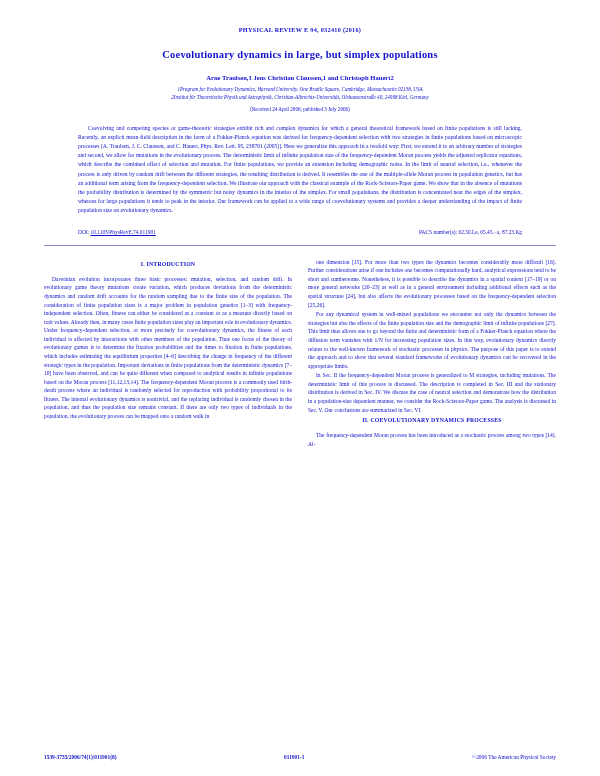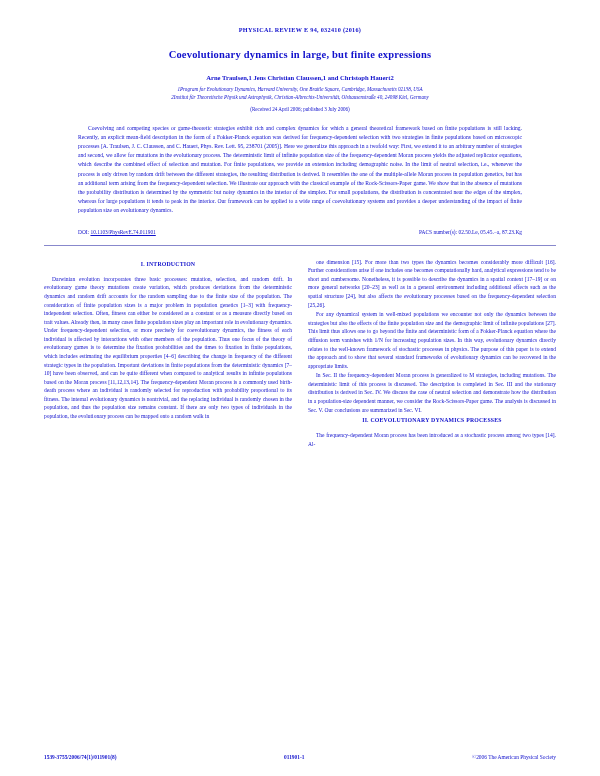--- a/index.html
+++ b/index.html
@@ -125,21 +125,21 @@
   .footer .mid { font-weight: bold; }
   .footer .right { font-weight: normal; }
 </style>
 </head>
 <body>
 
 <div class="page">
 
   <div class="running-head">PHYSICAL REVIEW E 94, 032410 (2016)</div>
 
-  <div class="title">Coevolutionary dynamics in large, but finite expressions</div>
+  <div class="title">Coevolutionary dynamics in large, but simplex populations</div>
 
   <div class="authors">Arne Traulsen,1 Jens Christian Claussen,1 and Christoph Hauert2</div>
 
   <div class="affil">1Program for Evolutionary Dynamics, Harvard University, One Brattle Square, Cambridge, Massachusetts 02138, USA</div>
   <div class="affil">2Institut für Theoretische Physik und Astrophysik, Christian-Albrechts-Universität, Olshausenstraße 40, 24098 Kiel, Germany</div>
 
   <div class="dates">(Received 24 April 2006; published 3 July 2006)</div>
 
   <div class="abstract">Coevolving and competing species or game-theoretic strategies exhibit rich and complex dynamics for which a general theoretical framework based on finite populations is still lacking. Recently, an explicit mean-field description in the form of a Fokker-Planck equation was derived for frequency-dependent selection with two strategies in finite populations based on microscopic processes [A. Traulsen, J. C. Claussen, and C. Hauert, Phys. Rev. Lett. 95, 238701 (2005)]. Here we generalize this approach in a twofold way: First, we extend it to an arbitrary number of strategies and second, we allow for mutations in the evolutionary process. The deterministic limit of infinite population size of the frequency-dependent Moran process yields the adjusted replicator equations, which describe the combined effect of selection and mutation. For finite populations, we provide an extension including demographic noise. In the limit of neutral selection, i.e., whenever the process is only driven by random drift between the different strategies, the resulting distribution is derived. It resembles the one of the multiple-allele Moran process in population genetics, but has an additional term arising from the frequency-dependent selection. We illustrate our approach with the classical example of the Rock-Scissors-Paper game. We show that in the absence of mutations the probability distribution is determined by the symmetric but noisy dynamics in the interior of the simplex. For small populations, the distribution is concentrated near the edges of the simplex, whereas for large populations it tends to peak in the interior. Our framework can be applied to a wide range of coevolutionary systems and provides a deeper understanding of the impact of finite population size on evolutionary dynamics.</div>
 

